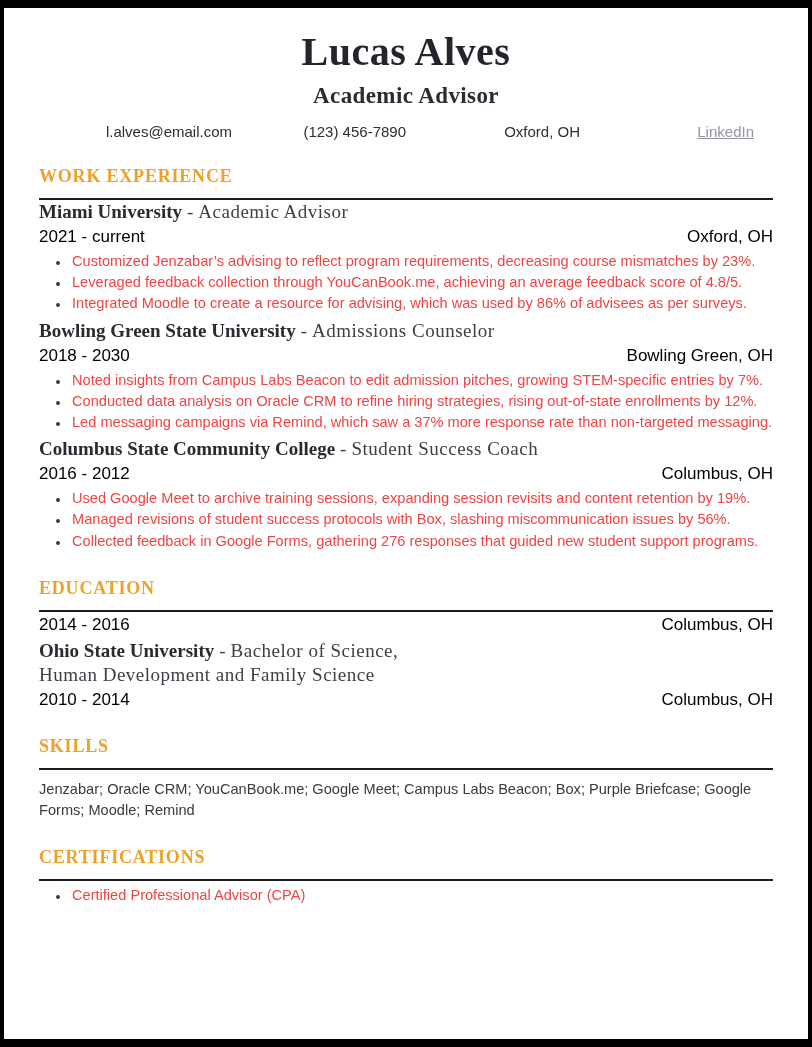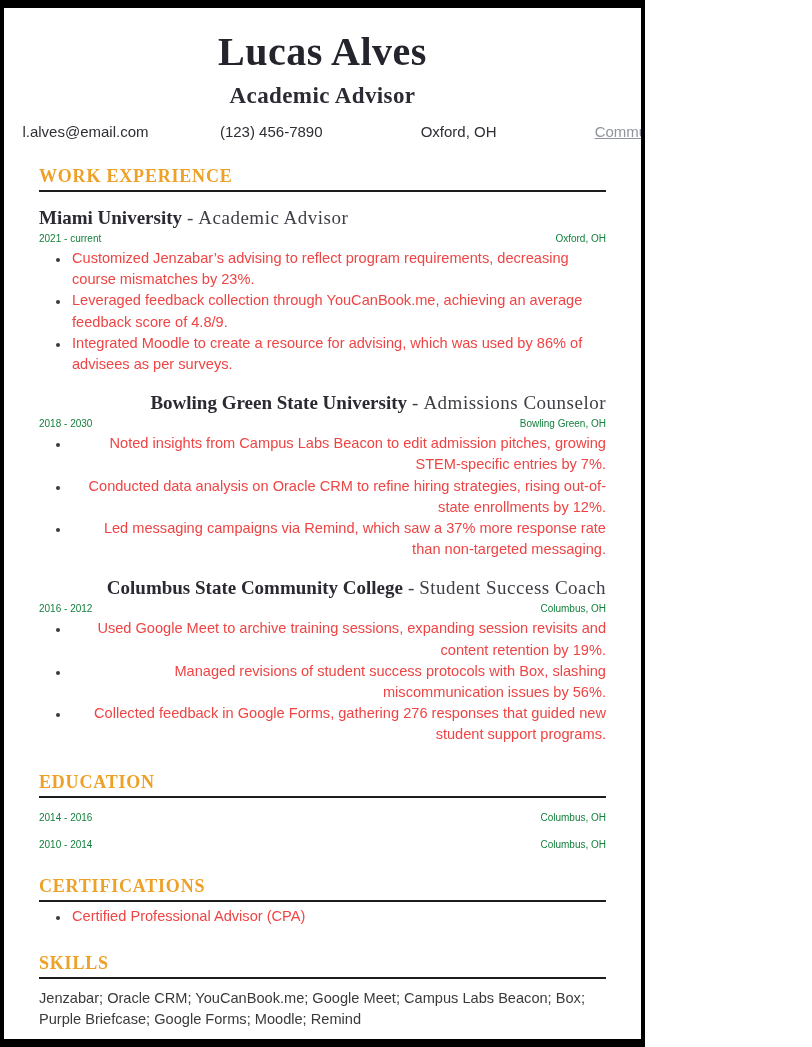--- a/index.html
+++ b/index.html
@@ -1,17 +1,17 @@
 <!DOCTYPE html>
 <html><head>
 <meta charset="utf-8">
 <style>
   html, body { margin: 0; padding: 0; background: #ffffff; }
   .page {
-    width: 645px; height: 1047px; box-sizing: border-box;
+    width: 812px; height: 1047px; box-sizing: border-box;
     background: #ffffff;
     border: 4px solid #000000;
     border-top-width: 8px; border-bottom-width: 8px;
     overflow: hidden;
     font-family: "Liberation Sans", sans-serif;
   }
   .inner { padding: 22px 35px 0 35px; }
 
   
   .name {
@@ -30,36 +30,36 @@
     margin-top: 14px; font-size: 15px; color: #2e2e36;
   }
   .contact-item { text-align: right; white-space: nowrap; }
   .linkedin-link { color: #8f949d; text-decoration: underline; cursor: pointer; }
 
   
   .section { margin-top: 26px; }
   .section-heading {
     font-family: "Liberation Serif", serif; font-weight: 700;
     font-size: 18px; letter-spacing: 0.8px; color: #eea128;
-    padding-bottom: 3px; border-bottom: 2px solid #1d1d1d;
+    padding-bottom: 11px; border-bottom: 2px solid #1d1d1d;
   }
 
   
-  .entry { margin-top: 14px; }
-  .entry + .entry { margin-top: 16px; text-align: right; }
+  .entry { }
+  .entry + .entry { margin-top: 4px; }
   .entry-title {
     font-family: "Liberation Serif", serif; font-size: 19px;
     line-height: 24px; color: #2a2a32;
   }
   .entry-title .org { font-weight: 700; }
   .entry-title .sep { font-weight: 400; color: #3e3e46; padding: 0 5px; }
   .entry-title .role { font-weight: 400; color: #3e3e46; letter-spacing: 0.5px; white-space: pre-line; }
   .meta-row {
     display: flex; justify-content: space-between;
-    margin-top: 3px; font-size: 10px; color: #15803d;
+    margin-top: 3px; font-size: 17px; color: #000000;
   }
   ul.bullets { margin: 4px 0 0 0; padding-left: 31px; }
   ul.bullets li {
     font-size: 14.6px; line-height: 21.2px; color: #ef4444;
     padding-left: 2px;
   }
   ul.bullets li::marker { color: #3a3a3a; font-size: 12px; }
 
   .skills-text {
     margin-top: 9px; font-size: 14.6px; line-height: 21.2px; color: #3a3a3a;
@@ -70,37 +70,37 @@
 
 <div class="page">
   <div class="inner">
 
     <div class="name">Lucas Alves</div>
     <div class="subtitle">Academic Advisor</div>
     <div class="contact-row">
       <span class="contact-item">l.alves@email.com</span>
       <span class="contact-item">(123) 456-7890</span>
       <span class="contact-item">Oxford, OH</span>
-      <span class="contact-item"><a class="linkedin-link">Community</a></span>
+      <span class="contact-item"><a class="linkedin-link">LinkedIn</a></span>
     </div>
 
     <div class="section">
       <div class="section-heading">WORK EXPERIENCE</div>
 
       <div class="entry">
         <div class="entry-title">
           <span class="org">Miami University</span><span class="sep">-</span><span class="role">Academic Advisor</span>
         </div>
         <div class="meta-row">
           <span>2021 - current</span>
           <span>Oxford, OH</span>
         </div>
         <ul class="bullets">
           <li>Customized Jenzabar’s advising to reflect program requirements, decreasing course mismatches by 23%.</li>
-          <li>Leveraged feedback collection through YouCanBook.me, achieving an average feedback score of 4.8/9.</li>
+          <li>Leveraged feedback collection through YouCanBook.me, achieving an average feedback score of 4.8/5.</li>
           <li>Integrated Moodle to create a resource for advising, which was used by 86% of advisees as per surveys.</li>
         </ul>
       </div>
 
       <div class="entry">
         <div class="entry-title">
           <span class="org">Bowling Green State University</span><span class="sep">-</span><span class="role">Admissions Counselor</span>
         </div>
         <div class="meta-row">
           <span>2018 - 2030</span>
@@ -133,33 +133,37 @@
       <div class="section-heading">EDUCATION</div>
 
       <div class="entry">
         <div class="meta-row">
           <span>2014 - 2016</span>
           <span>Columbus, OH</span>
         </div>
       </div>
 
       <div class="entry">
+        <div class="entry-title">
+          <span class="org">Ohio State University</span><span class="sep">-</span><span class="role">Bachelor of Science,
+Human Development and Family Science</span>
+        </div>
         <div class="meta-row">
           <span>2010 - 2014</span>
           <span>Columbus, OH</span>
         </div>
       </div>
+    </div>
+
+    <div class="section">
+      <div class="section-heading">SKILLS</div>
+      <div class="skills-text">Jenzabar; Oracle CRM; YouCanBook.me; Google Meet; Campus Labs Beacon; Box; Purple Briefcase; Google Forms; Moodle; Remind</div>
     </div>
 
     <div class="section">
       <div class="section-heading">CERTIFICATIONS</div>
       <ul class="bullets">
         <li>Certified Professional Advisor (CPA)</li>
       </ul>
     </div>
 
-    <div class="section">
-      <div class="section-heading">SKILLS</div>
-      <div class="skills-text">Jenzabar; Oracle CRM; YouCanBook.me; Google Meet; Campus Labs Beacon; Box; Purple Briefcase; Google Forms; Moodle; Remind</div>
-    </div>
-
   </div>
 </div>
 
 </body></html>

